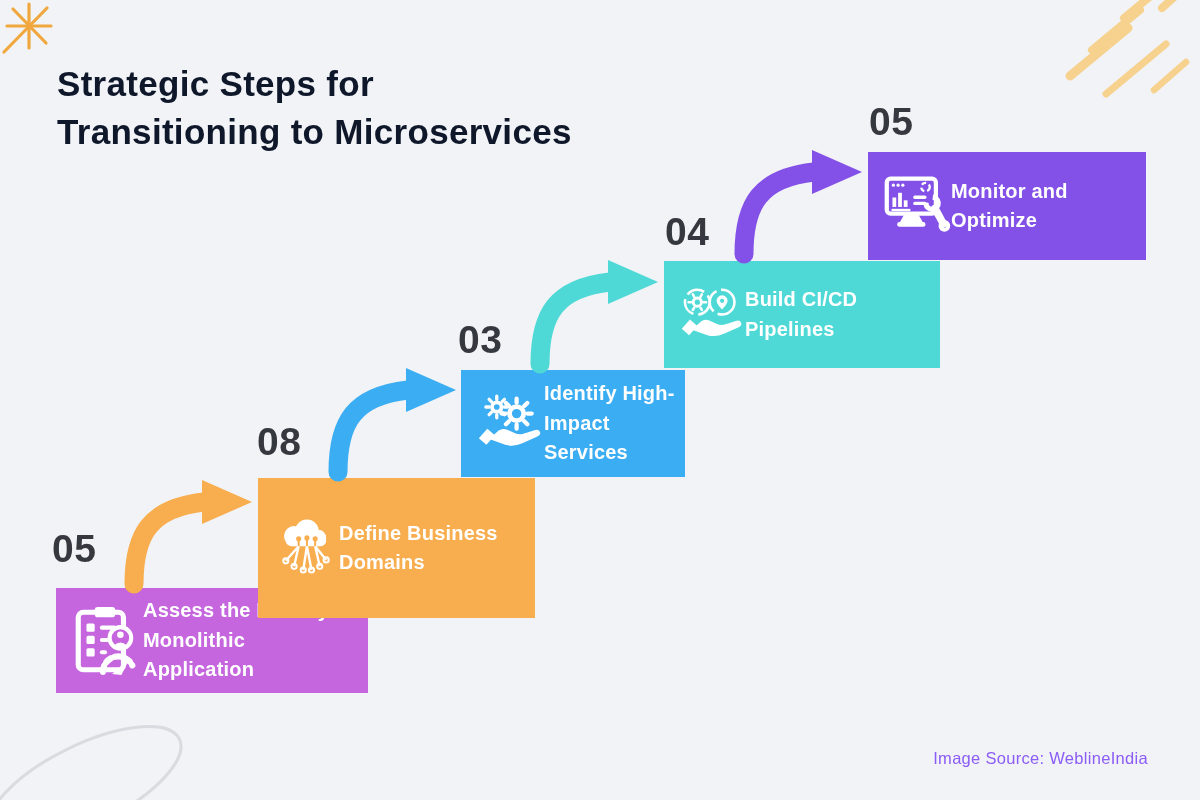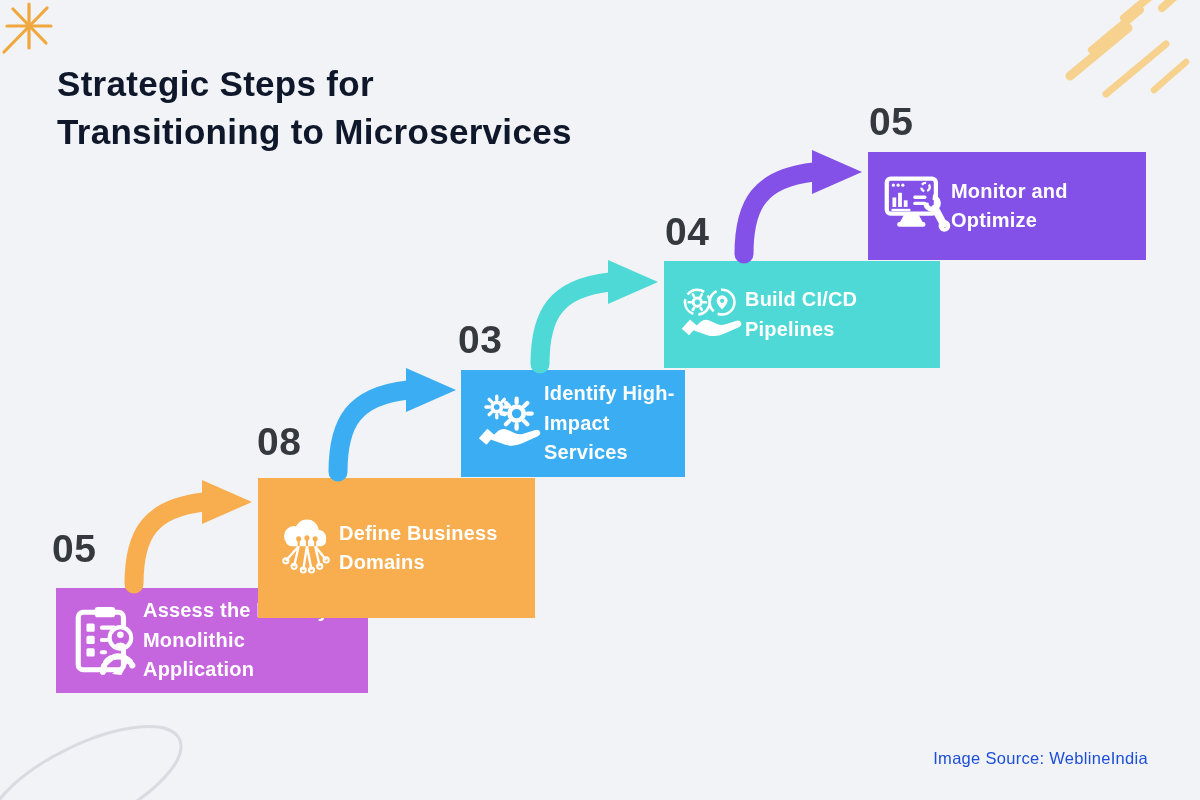--- a/index.html
+++ b/index.html
@@ -73,21 +73,21 @@
   .arrow-2 { left: 322px; top: 360px; }
   .arrow-3 { left: 524px; top: 252px; }
   .arrow-4 { left: 728px; top: 142px; }
 
   .footer-source {
     position: absolute;
     top: 749px;
     right: 52px;
     font-size: 16.5px;
     letter-spacing: 0.3px;
-    color: #1d4ed8;
+    color: #8b5cf6;
   }
 </style>
 </head>
 <body>
 
 <div class="canvas">
 
   <svg class="deco deco-starburst" width="70" height="62" viewBox="0 0 70 62" fill="none">
     <g stroke="#f0a83e" stroke-width="3.2" stroke-linecap="round">
       <path d="M29,4 L29,48"></path>

